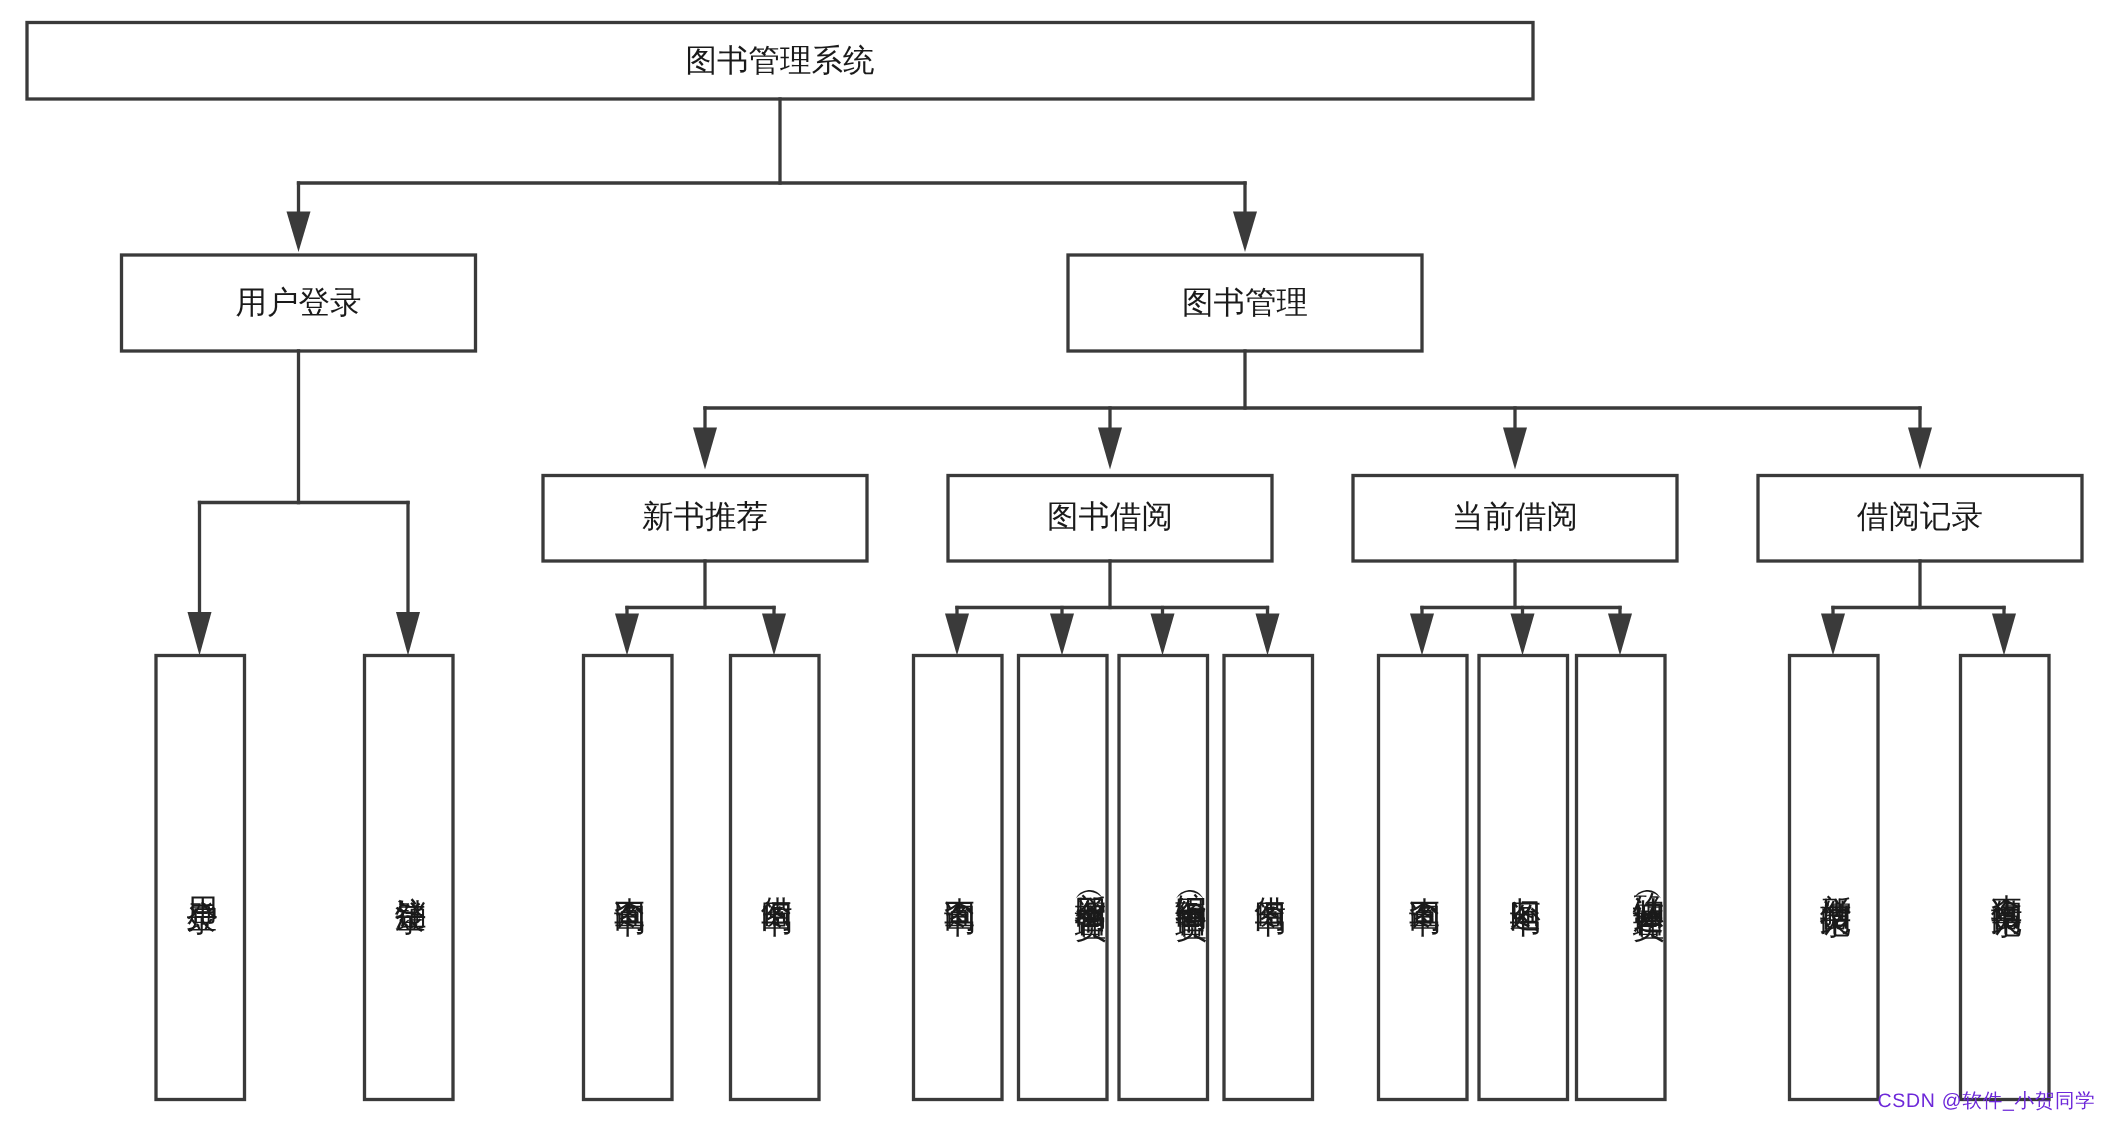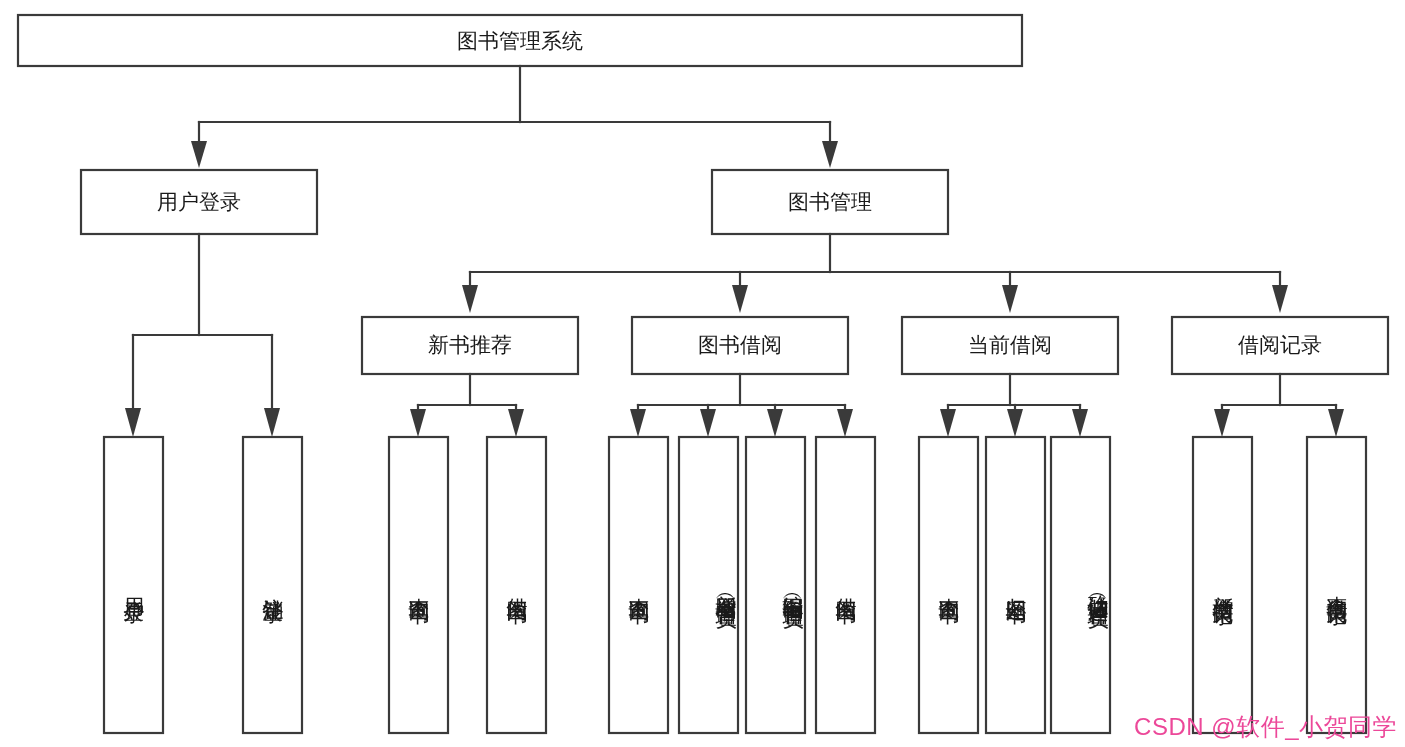--- a/index.html
+++ b/index.html
@@ -60,22 +60,22 @@
     justify-content: center;
     text-align: center;
     white-space: pre;
     pointer-events: none;
   }
   .watermark {
     position: absolute;
     right: 8px;
     bottom: 4px;
     font-family: "Liberation Sans", "DejaVu Sans", sans-serif;
-    font-size: 24px;
-    color: #ec4899;
+    font-size: 13px;
+    color: #6d28d9;
     letter-spacing: 0.5px;
     user-select: none;
   }
 </style>
 </head>
 <body>
 
 <div id="diagram-root">
 
   <svg id="flow" viewBox="0 0 1405 747">

